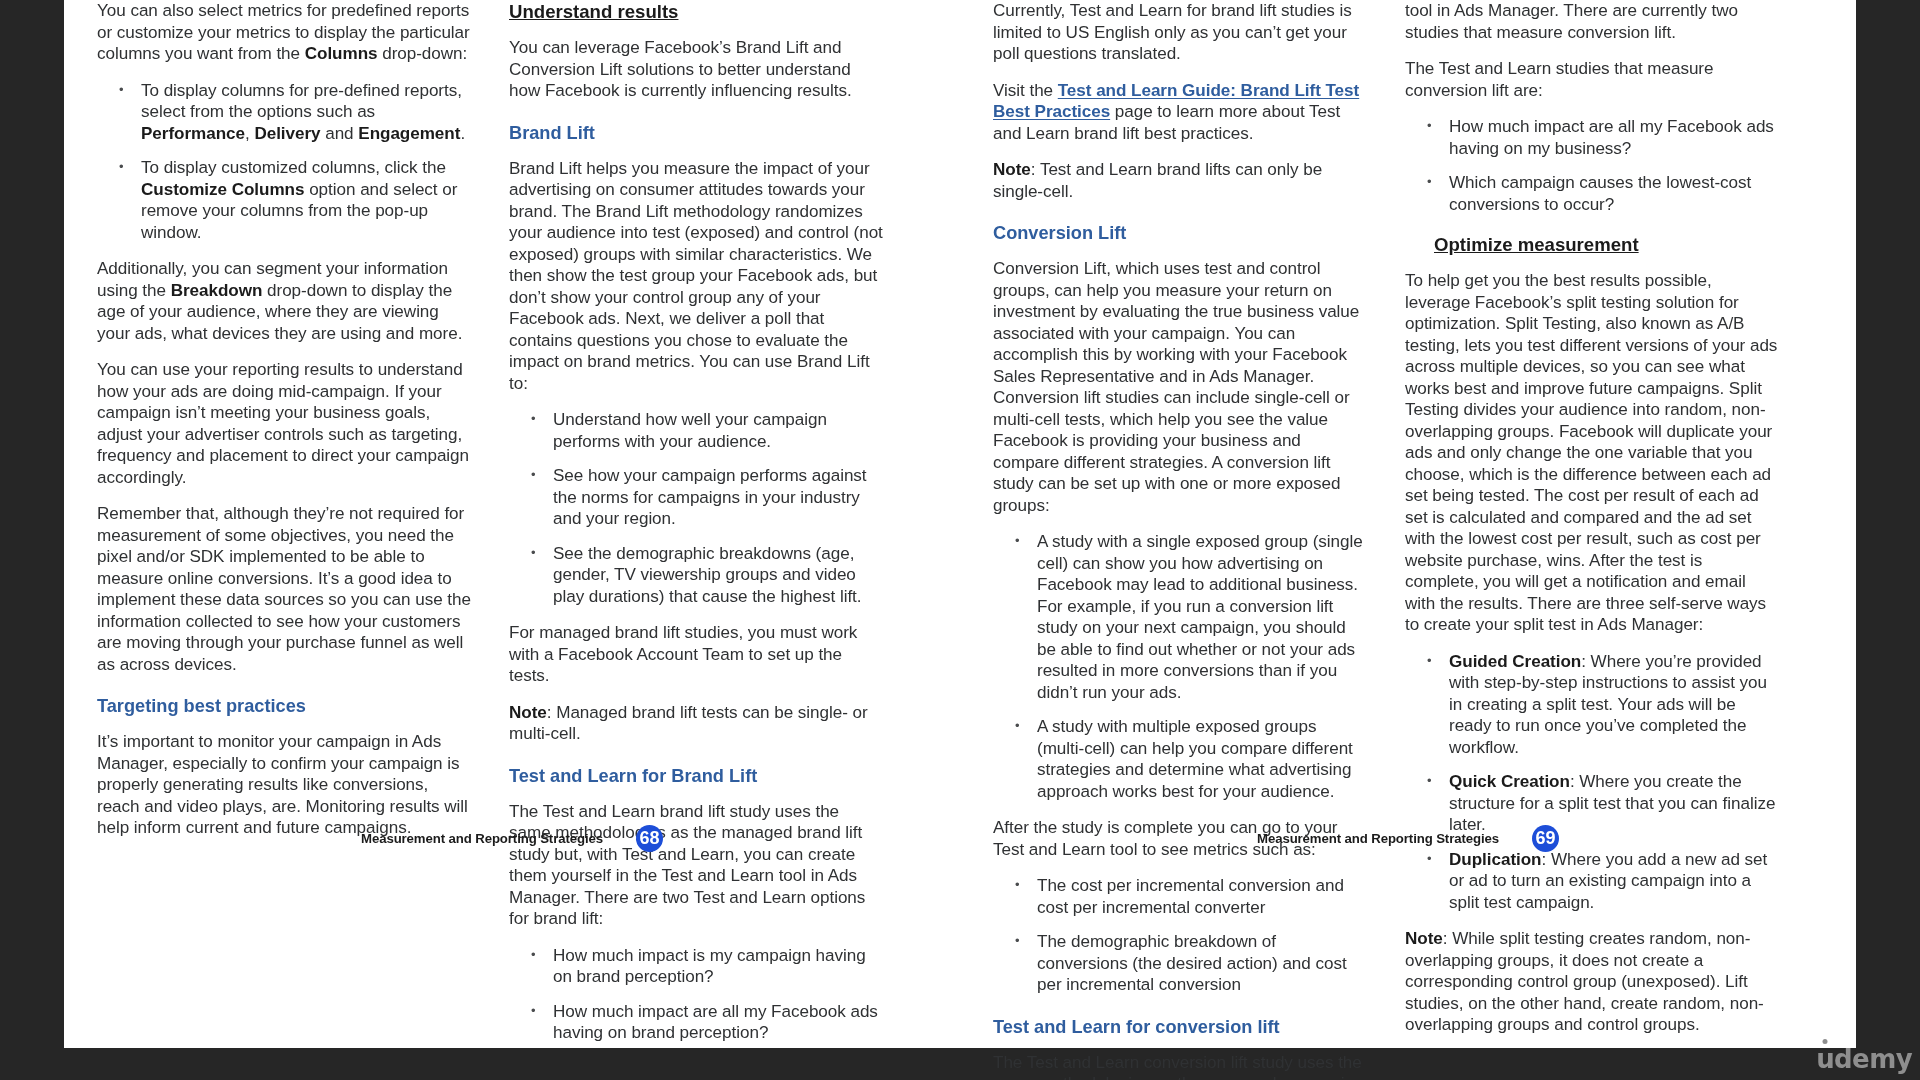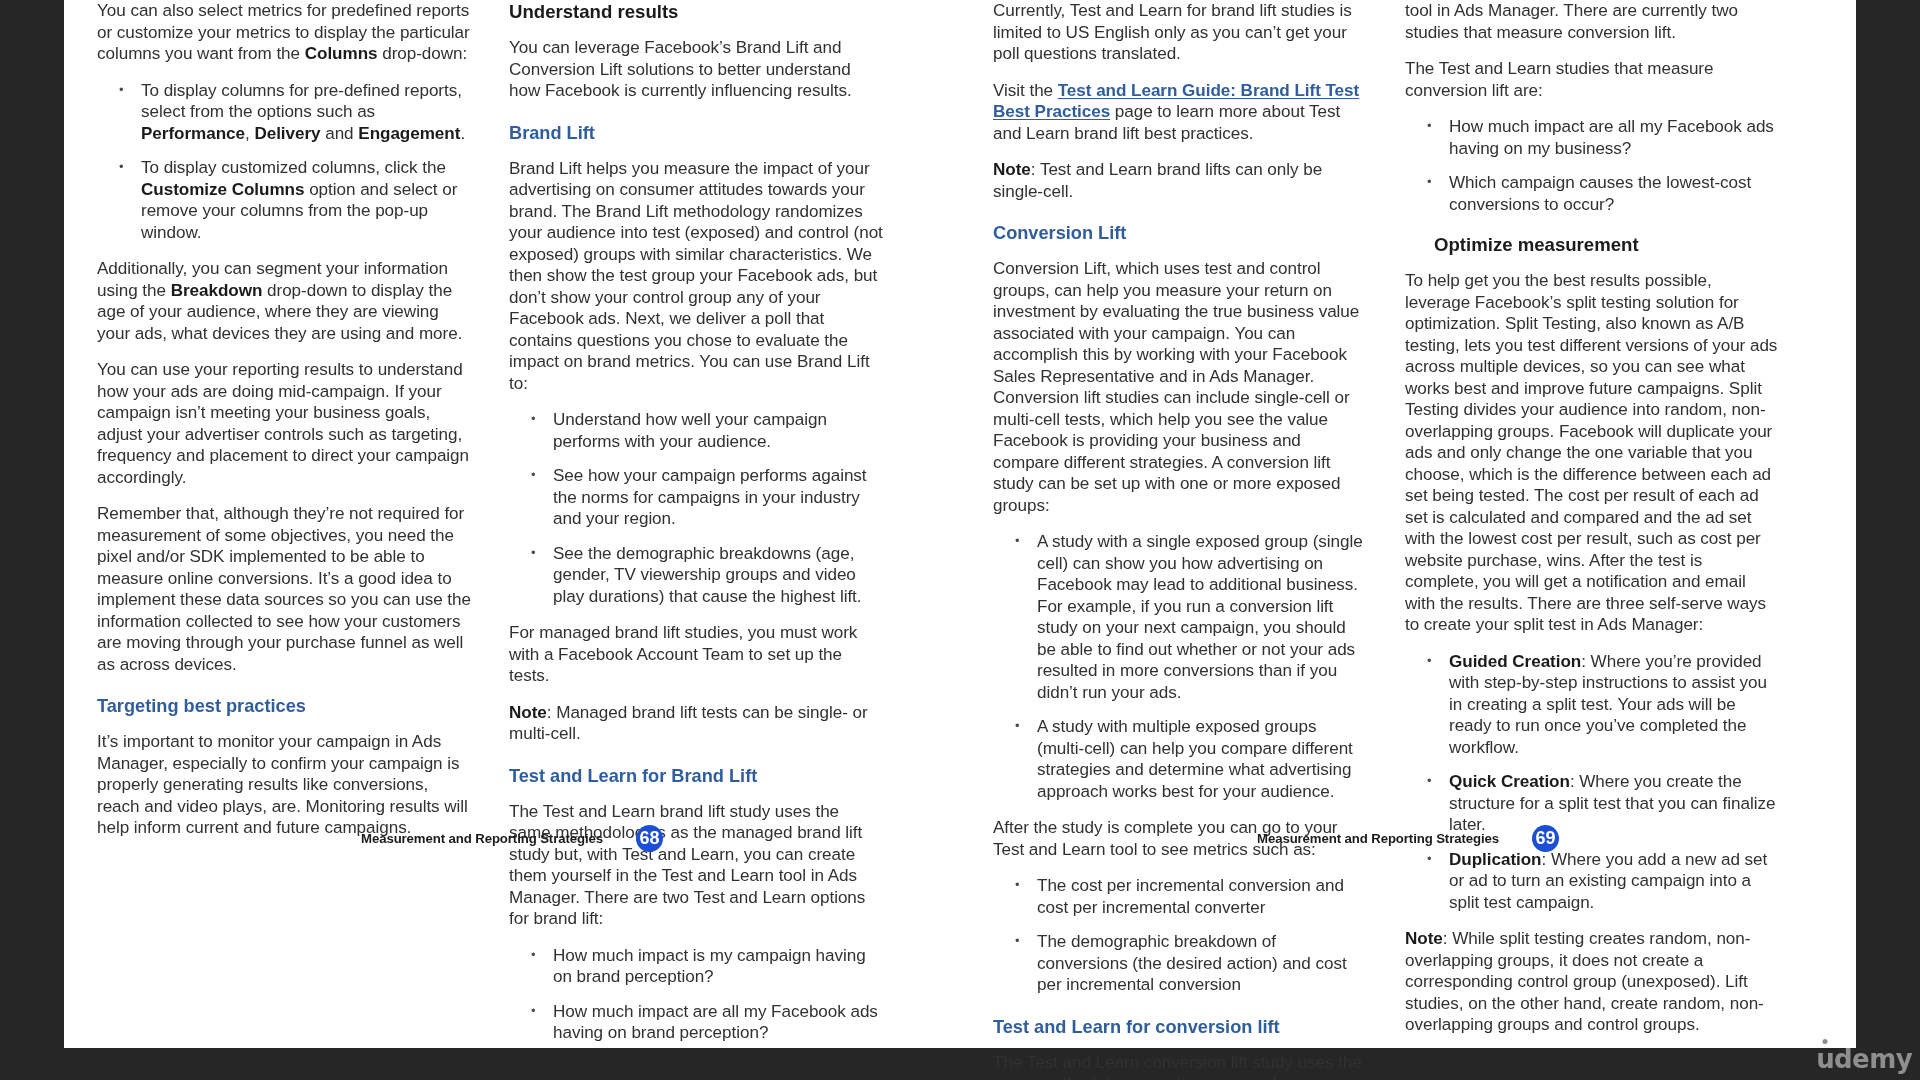--- a/index.html
+++ b/index.html
@@ -53,20 +53,21 @@
     line-height: 21.5px;
     margin: 0 0 15px 0;
     letter-spacing: -0.05px;
   }
   h2.head-black {
     font-size: 18.6px;
     line-height: 23px;
     font-weight: bold;
     color: #1b1b1b;
     margin: 0 0 14px 0;
+    text-decoration: underline;
   }
   h3.head-blue {
     font-size: 18.2px;
     line-height: 23px;
     font-weight: bold;
     color: #2f5d9e;
     margin: 0 0 13px 0;
   }
   h3.head-blue.spaced { margin-top: 20px; }
   h2.head-black.spaced { margin-top: 18px; margin-left: 29px; }

